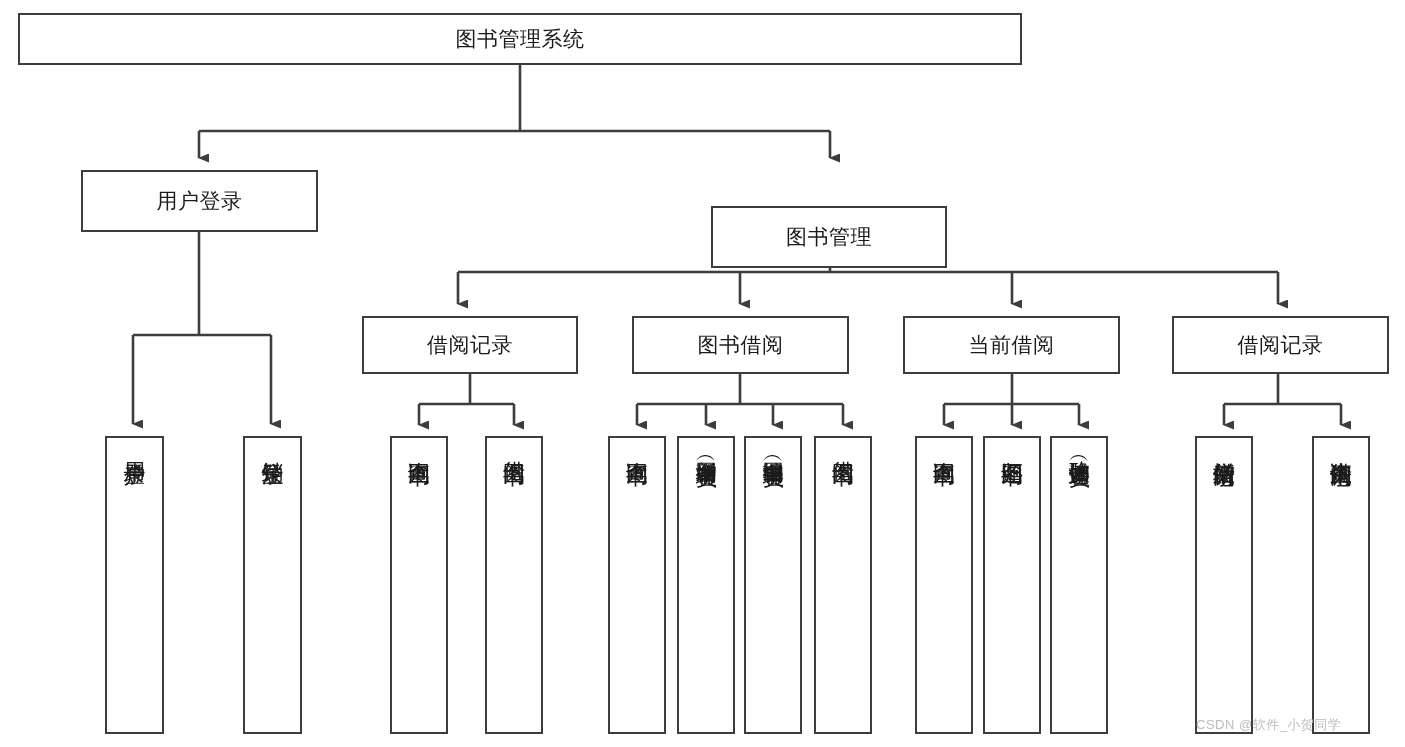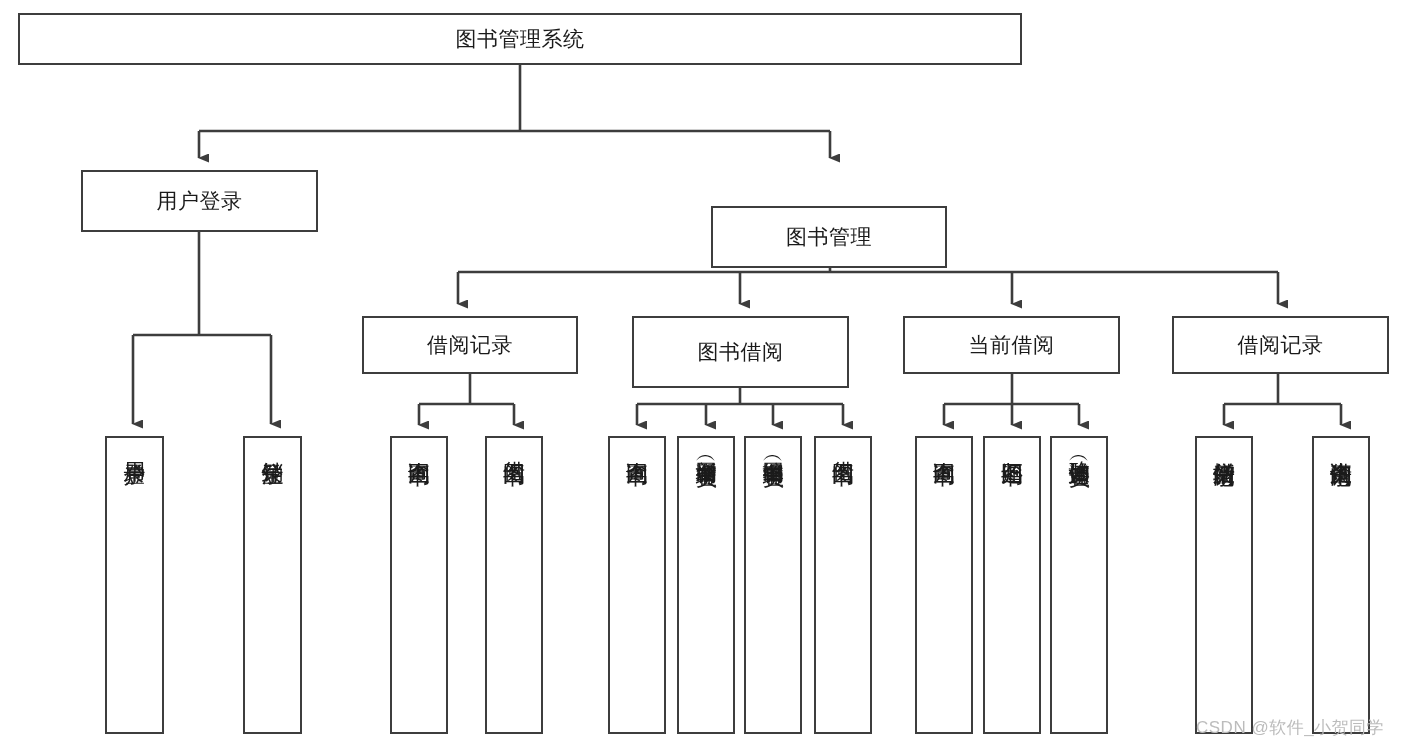--- a/index.html
+++ b/index.html
@@ -52,21 +52,21 @@
     line-height: 1.08;
     letter-spacing: 1px;
     white-space: nowrap;
   }
   .node-box.vertical.tall-text .node-label {
     font-size: 21px;
   }
   .watermark {
     position: absolute;
     color: #bcbcbc;
-    font-size: 17px;
+    font-size: 13px;
     letter-spacing: 0.5px;
     white-space: nowrap;
     user-select: none;
   }
 </style>
 </head>
 <body>
 
 <div id="canvas">
 
@@ -127,21 +127,21 @@
   <div class="node-box horizontal" style="left:81px; top:170px; width:237px; height:62px;">
     <span class="node-label">用户登录</span>
   </div>
   <div class="node-box horizontal" style="left:711px; top:170px; width:236px; height:62px;margin-top:36px;">
     <span class="node-label">图书管理</span>
   </div>
 
   <div class="node-box horizontal" style="left:362px; top:316px; width:216px; height:58px;">
     <span class="node-label">借阅记录</span>
   </div>
-  <div class="node-box horizontal" style="left:632px; top:316px; width:217px; height:72px;">
+  <div class="node-box horizontal" style="left:632px; top:316px; width:217px; height:58px;">
     <span class="node-label">图书借阅</span>
   </div>
   <div class="node-box horizontal" style="left:1172px; top:316px; width:217px; height:58px;">
     <span class="node-label">借阅记录</span>
   </div>
   <div class="node-box horizontal" style="left:903px; top:316px; width:217px; height:58px;">
     <span class="node-label">当前借阅</span>
   </div>
 
   <div class="node-box vertical" style="left:105px; top:436px; width:59px; height:298px;">

